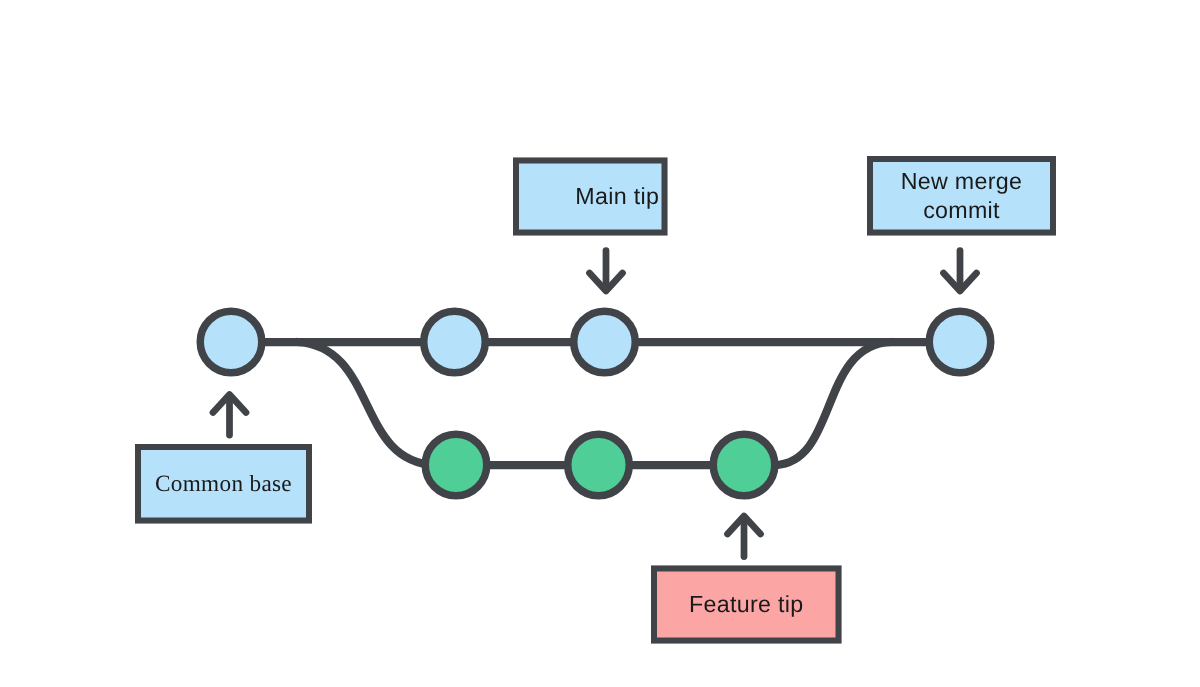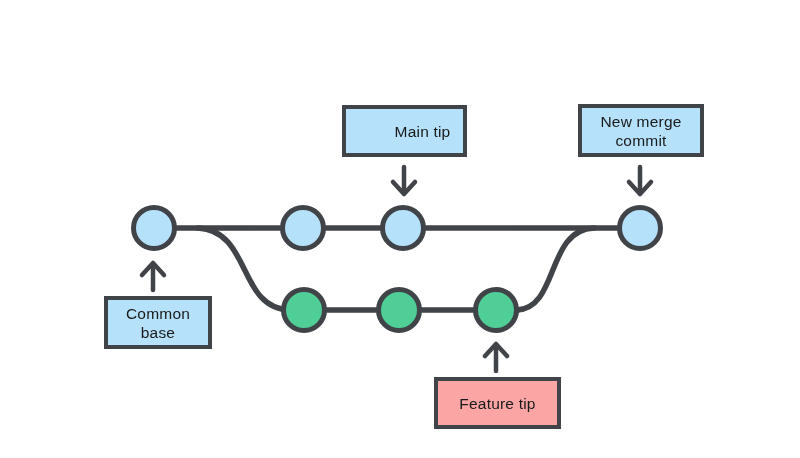--- a/index.html
+++ b/index.html
@@ -29,23 +29,23 @@
     align-items: center;
     justify-content: center;
     text-align: center;
     font-size: 15.5px;
     line-height: 19px;
     color: #1a1a1a;
     letter-spacing: 0.2px;
   }
   .callout.blue { background: #B5E1FB; }
   .callout.green { background: #fca5a5; }
-  #box-main-tip      { left: 342px; top: 105px; width: 125px; height: 52px; padding-left: 36px; }
+  #box-main-tip      { left: 342px; top: 105px; width: 103px; height: 52px; padding-left: 36px; }
   #box-merge-commit  { left: 578px; top: 104px; width: 126px; height: 53px; padding: 0 14px; }
-  #box-common-base   { left:  104px; top: 296px; width: 108px; height: 53px; }
+  #box-common-base   { left:  90px; top: 296px; width: 118px; height: 53px; font-family: Liberation Serif, serif; }
   #box-feature-tip   { left: 434px; top: 377px; width: 127px; height: 52px; }
 </style>
 </head>
 <body>
 
 <div class="canvas">
 
   <svg class="graph" viewBox="0 0 800 458" aria-hidden="true">
     <g stroke="#404347" fill="none" stroke-linecap="round">
 

